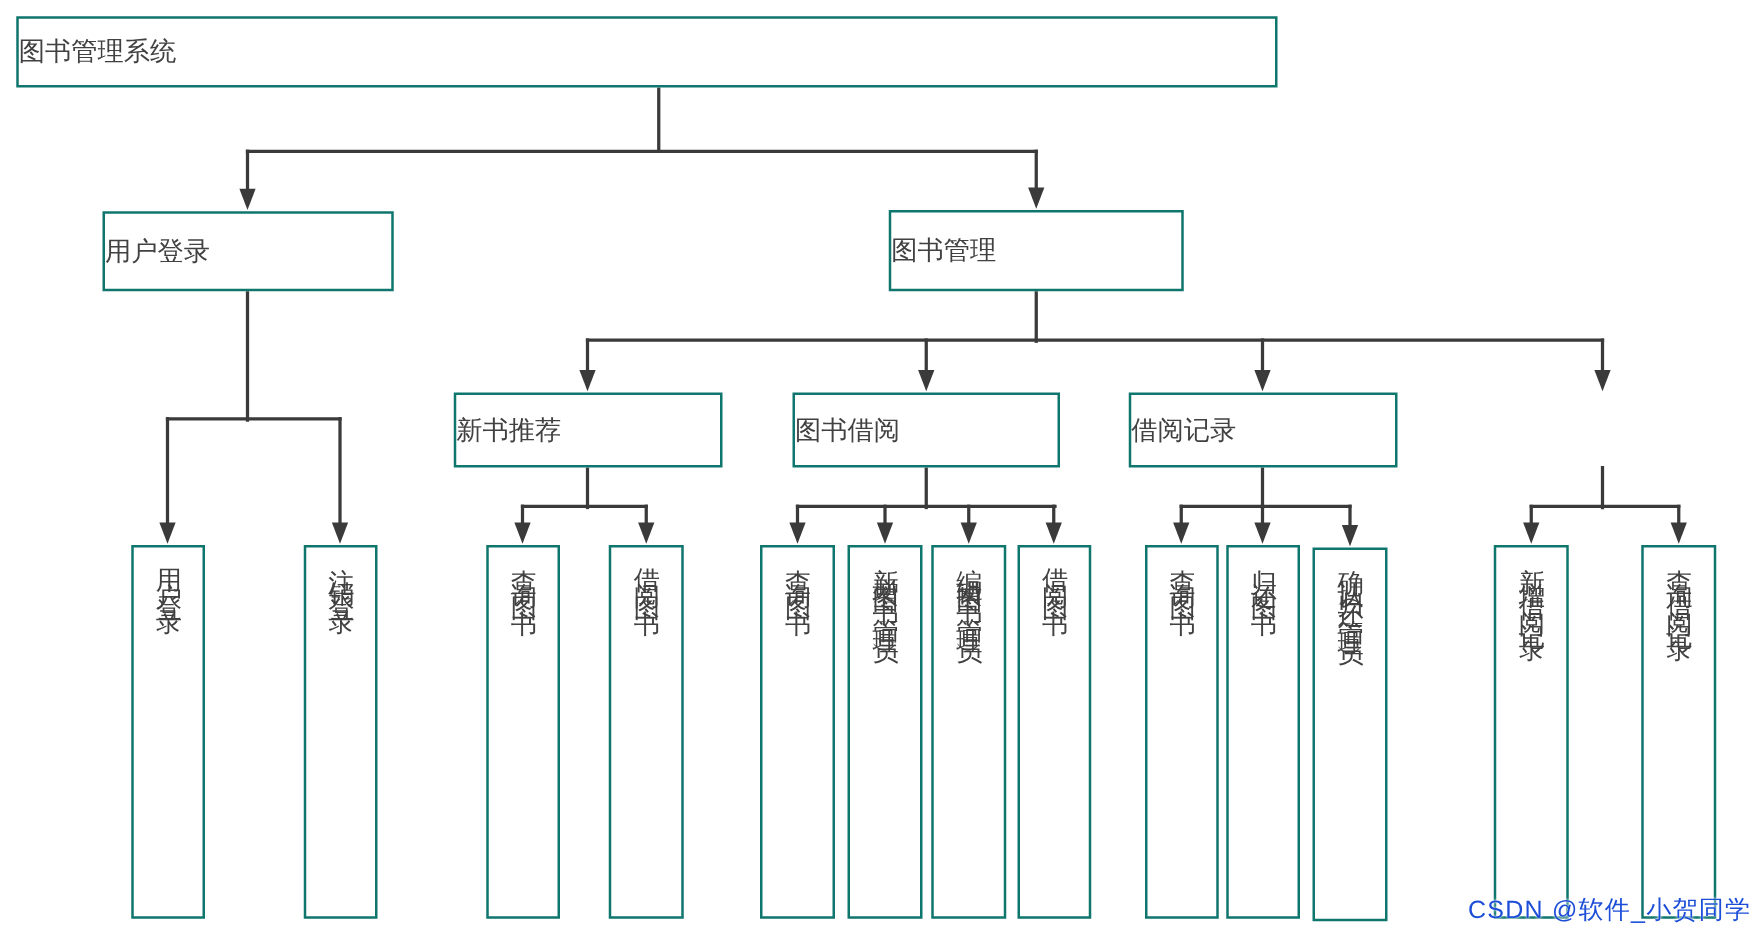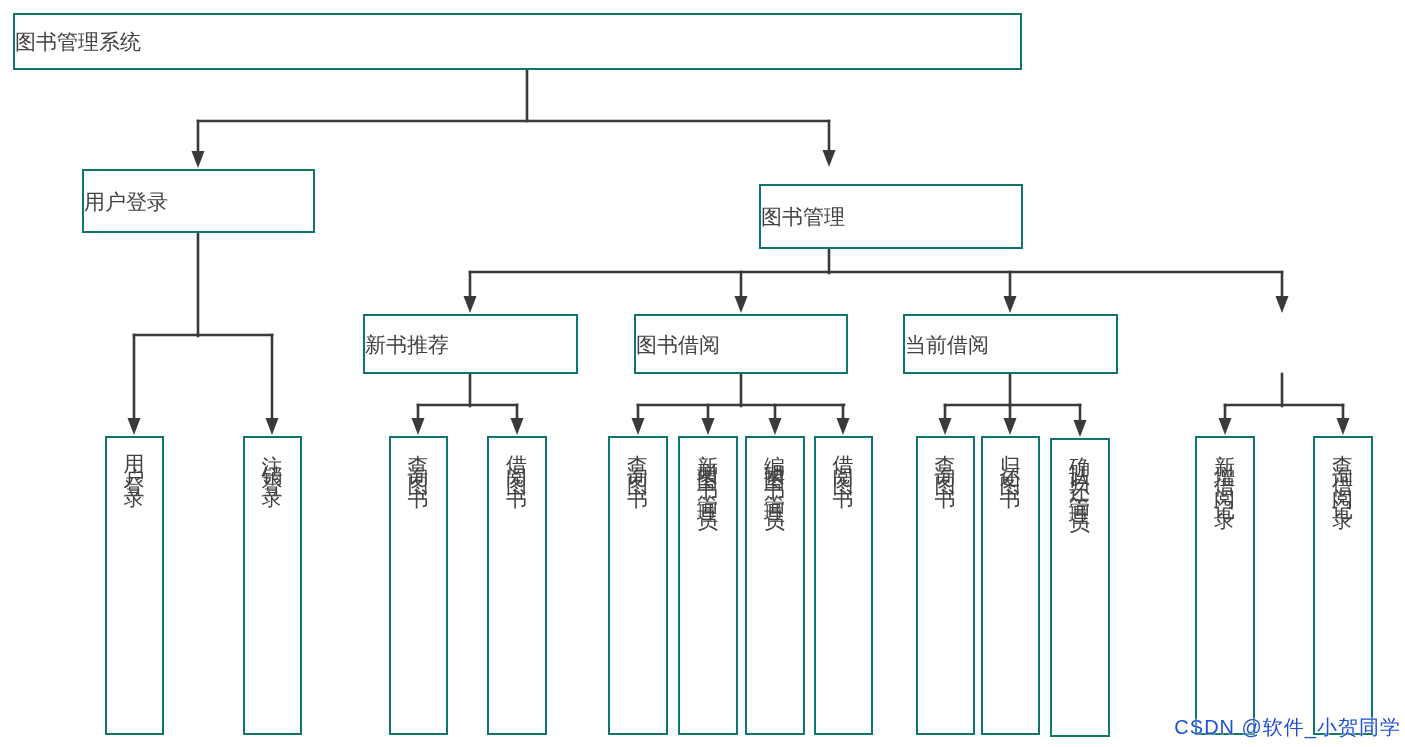--- a/index.html
+++ b/index.html
@@ -104,32 +104,32 @@
       <polygon points="1336.5,418 1349.5,418 1343,435" fill="#3a3a3a"></polygon>
     </svg>
 
   <div class="box" style="left:13px;top:13px;width:1009px;height:57px;">
     <span>图书管理系统</span>
   </div>
 
   <div class="box" style="left:82px;top:169px;width:233px;height:64px;">
     <span>用户登录</span>
   </div>
-  <div class="box" style="left:711px;top:184px;width:264px;height:65px;margin-left:48px;">
+  <div class="box" style="left:711px;top:168px;width:236px;height:65px;">
     <span>图书管理</span>
   </div>
 
   <div class="box" style="left:634px;top:314px;width:214px;height:60px;">
     <span>图书借阅</span>
   </div>
   <div class="box" style="left:363px;top:314px;width:215px;height:60px;">
     <span>新书推荐</span>
   </div>
   <div class="box" style="left:903px;top:314px;width:215px;height:60px;">
-    <span>当前借阅</span>
+    <span>借阅记录</span>
   </div>
 
   <div class="box leaf" style="left:105px;top:436px;width:59px;height:299px;">
     <span>用户登录</span>
   </div>
   <div class="box leaf" style="left:243px;top:436px;width:59px;height:299px;">
     <span>注销登录</span>
   </div>
 
   <div class="box leaf" style="left:389px;top:436px;width:59px;height:299px;">

